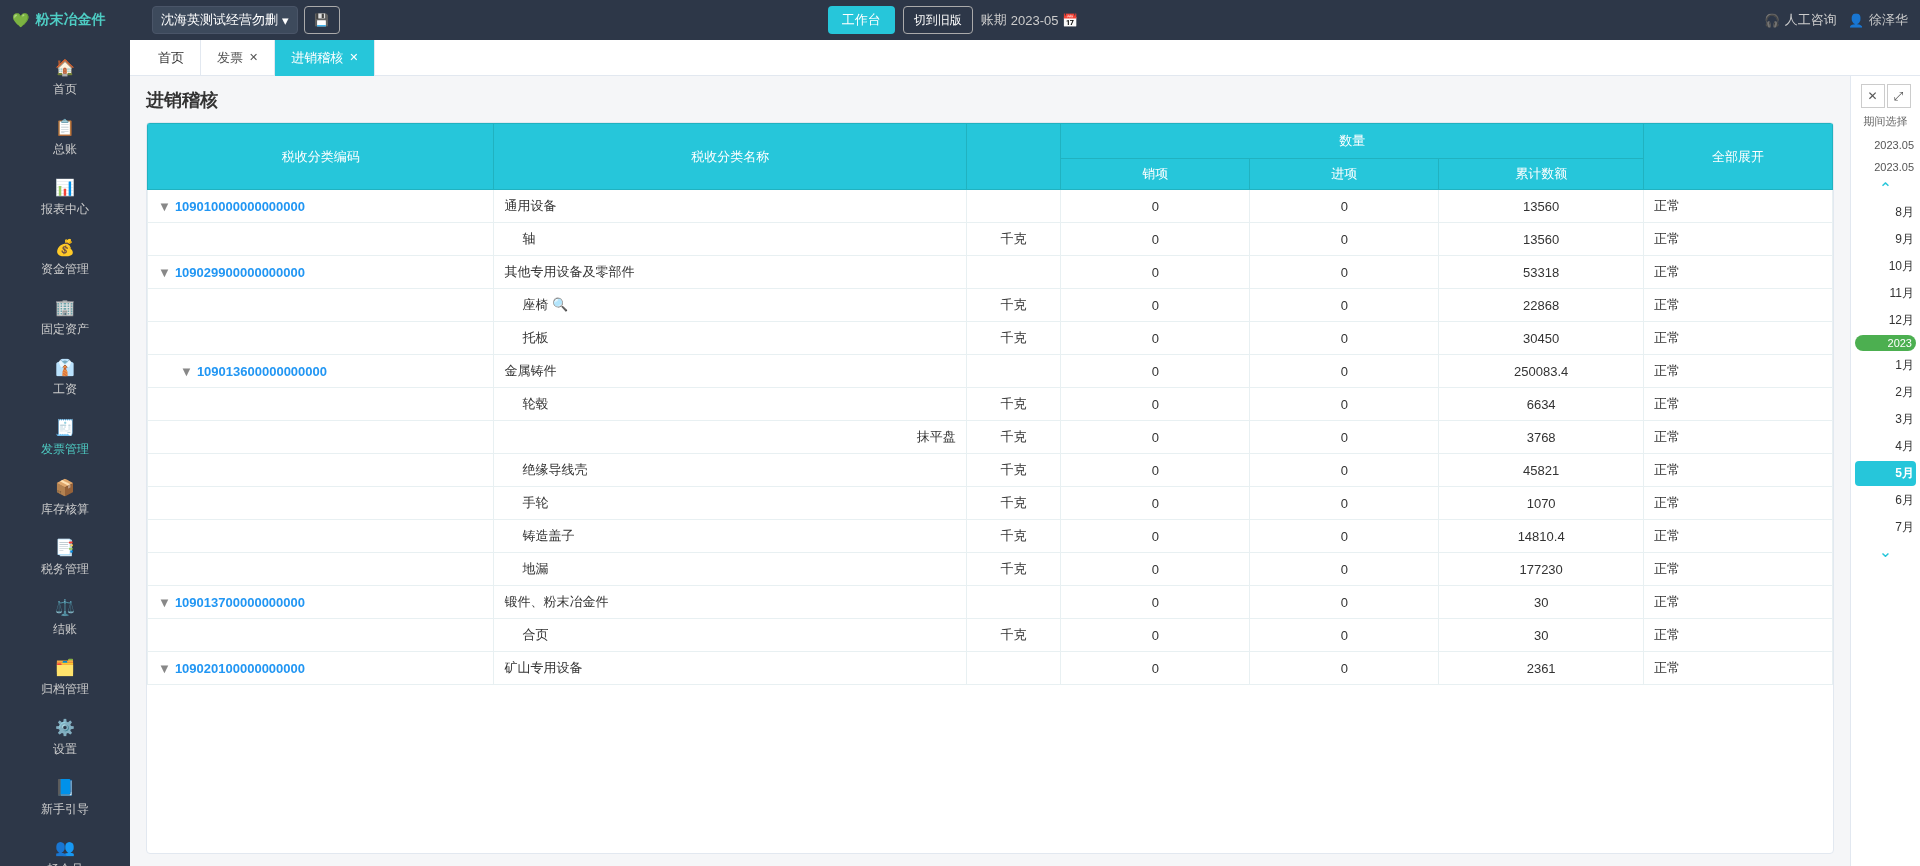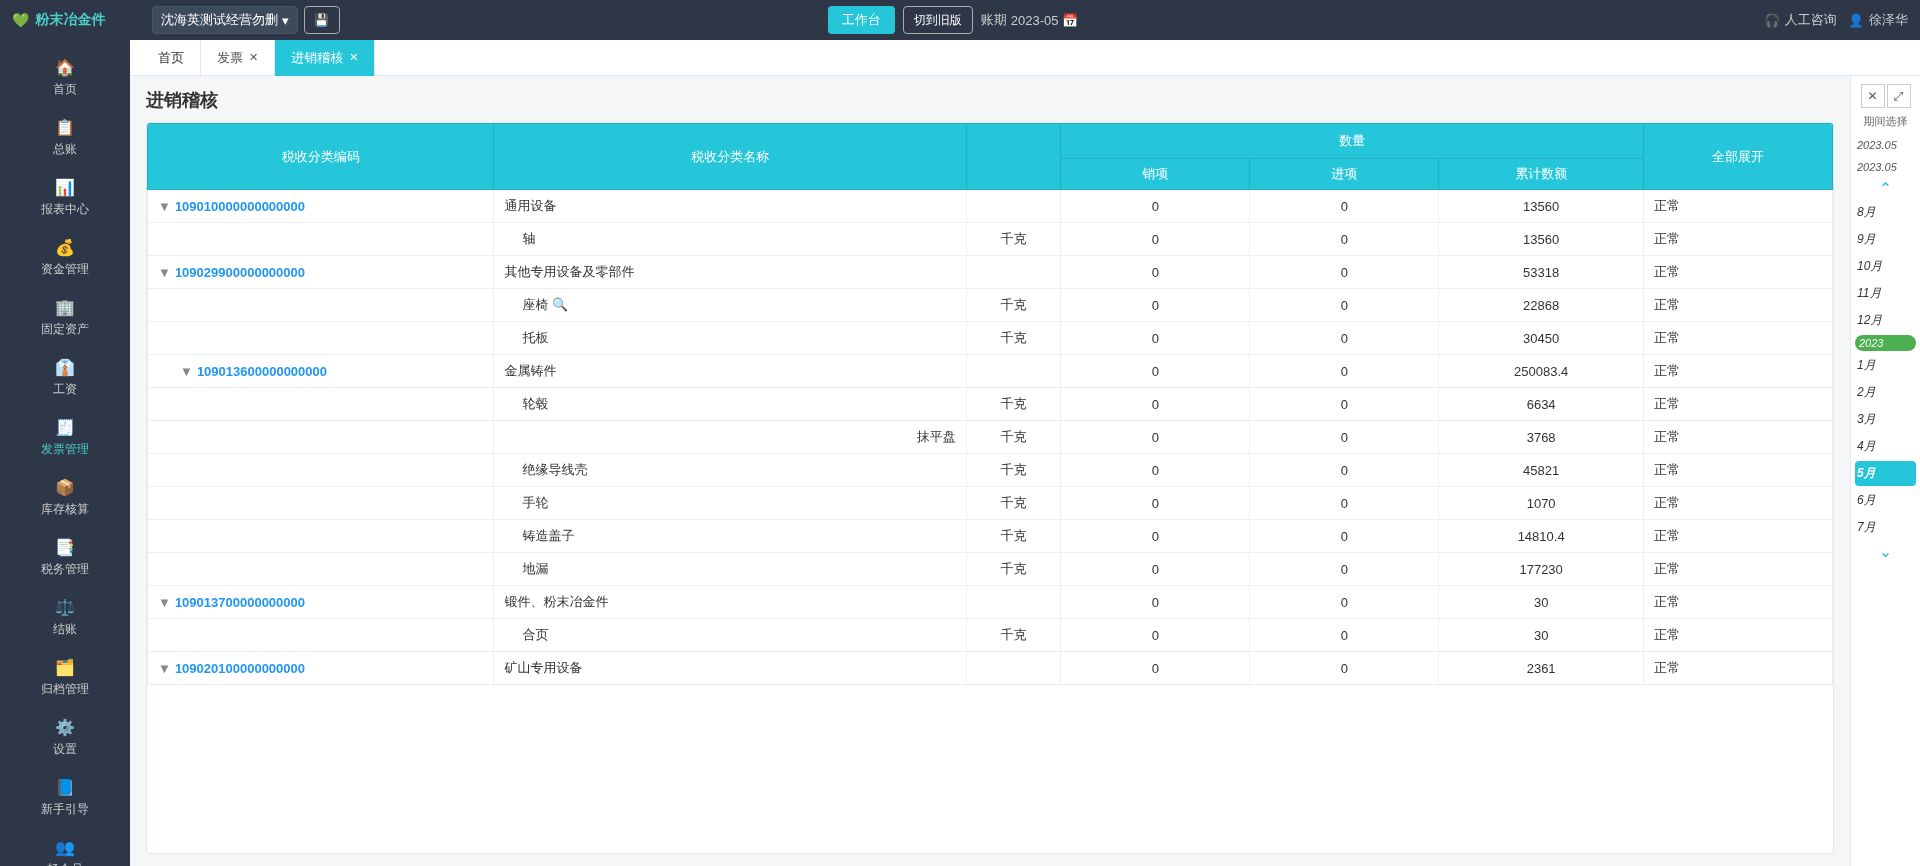--- a/index.html
+++ b/index.html
@@ -320,27 +320,26 @@
       color: #666;
       writing-mode: horizontal-tb;
       text-align: center;
       margin-bottom: 4px;
       display: flex;
       align-items: center;
       gap: 2px;
     }
     .period-item {
       width: 100%;
-      text-align: left;
+      text-align: right;
       padding: 4px 2px;
       font-size: 12px;
       color: #333;
       cursor: pointer;
       border-radius: 2px;
-      font-style: italic;
     }
     .period-item.current {
       background: #26c6da;
       color: #fff;
       border-radius: 4px;
       font-weight: bold;
     }
     .period-item.year-label {
       background: #4caf50;
       color: #fff;

